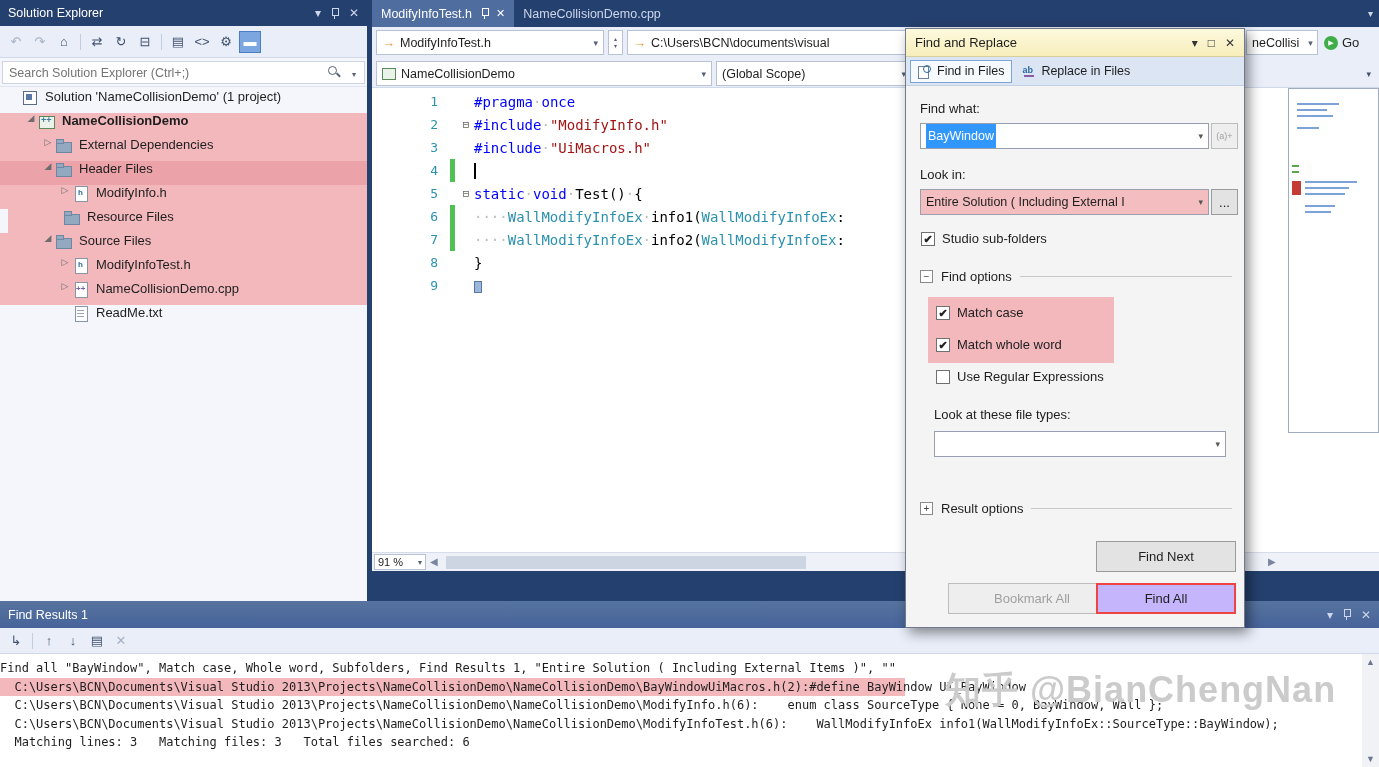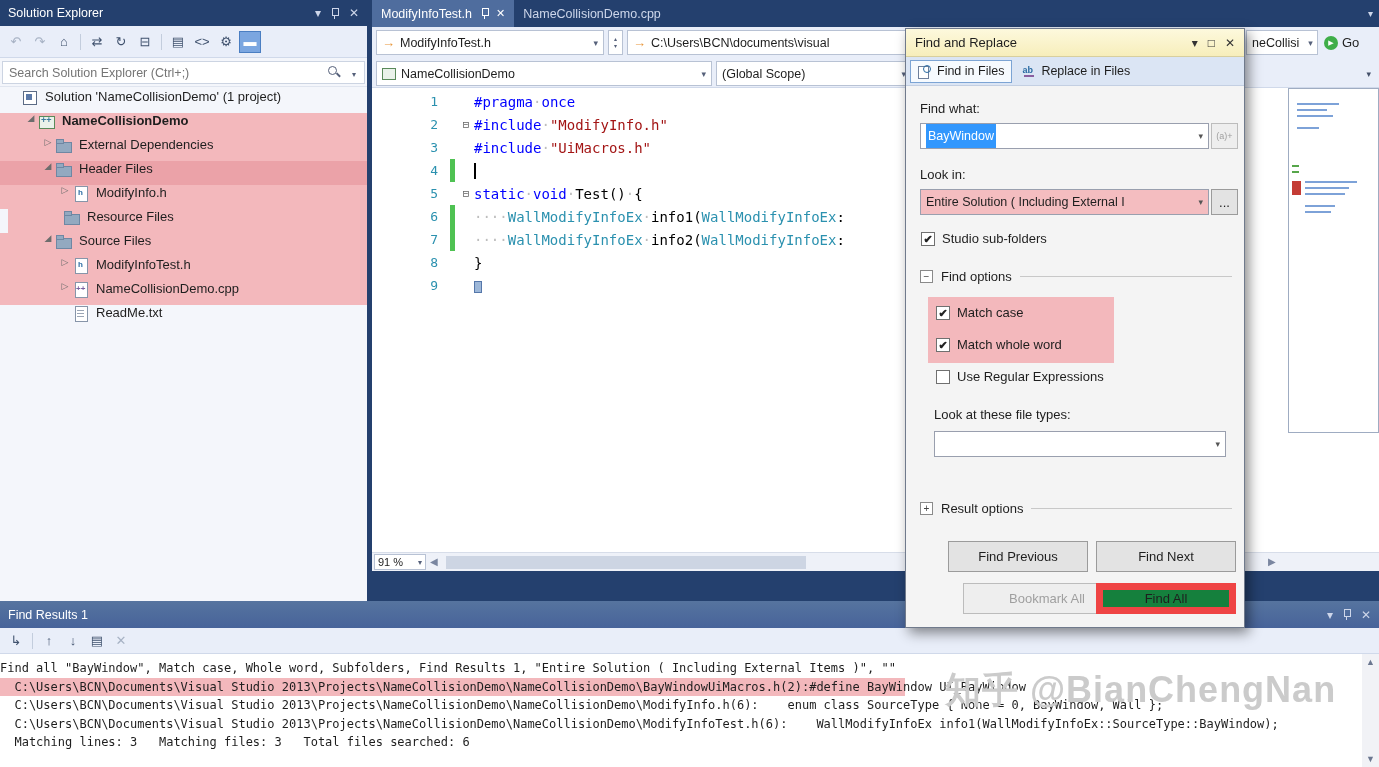--- a/index.html
+++ b/index.html
@@ -115,21 +115,21 @@
 .fif-icon::after{content:"";position:absolute;left:5px;top:1px;width:6px;height:6px;border:1.5px solid #2b6ca3;border-radius:50%}
 .rif-icon::before{content:"ab";position:absolute;left:0;top:1px;font-size:9px;color:#2b6ca3;font-weight:bold}
 .rif-icon::after{content:"";position:absolute;left:2px;top:11px;width:10px;height:2px;background:#8a5fa0}
 .dlg-label{position:absolute;font-size:13px}
 .dcombo{position:absolute;background:#fff;border:1px solid #999fae;height:26px;display:flex;align-items:center;padding:0 5px;font-size:12.5px;white-space:nowrap;overflow:hidden}
 .dcombo .arr{margin-left:auto;font-size:9px;color:#555;padding-left:3px}
 .sel-text{background:#3297fd;color:#fff;padding:9px 2px}
 #dlg-lookin{background:#f4bdc0}
 .dbtn{position:absolute;background:#e3e3e3;border:1px solid #9b9b9b;display:flex;align-items:center;justify-content:center;font-size:13px;color:#1e1e1e}
 .dbtn.dis{color:#9f9f9f;background:#eeeeee;border-color:#bcbcbc}
-.dbtn.default{border:7px solid #ef4444;background:#15803d}
+.dbtn.default{border:2px solid #ef4444;background:#c4b5fd}
 .chk{position:absolute;display:flex;align-items:center;gap:7px;font-size:13px}
 .box{width:14px;height:14px;background:#fff;border:1px solid #707070;font-size:11px;line-height:12px;text-align:center;color:#222;font-weight:bold;flex:none}
 .grp{position:absolute;left:14px;right:12px;display:flex;align-items:center;gap:8px;font-size:13px}
 .grp .pm{width:13px;height:13px;border:1px solid #8a8a8a;background:#fff;font-size:10px;line-height:11px;text-align:center;color:#444;flex:none}
 .grp .line{flex:1;height:1px;background:#c8c8c8}
 #pink-note{position:absolute;left:22px;top:268px;width:186px;height:66px;background:#f3b8bc}
 </style>
 </head>
 <body>
 
@@ -451,19 +451,18 @@
       <span></span>
       <span class="arr">▾</span>
     </div>
 
     <div class="grp" style="top:472px">
       <span class="pm">+</span>
       <span>Result options</span>
       <span class="line"></span>
     </div>
 
-    <div class="dbtn" style="left:42px;top:512px;width:140px;height:31px">Find Previous</div>
     <div class="dbtn" style="left:190px;top:512px;width:140px;height:31px">Find Next</div>
-    <div class="dbtn dis" style="left:57px;top:554px;width:168px;height:31px">Bookmark All</div>
+    <div class="dbtn dis" style="left:42px;top:554px;width:168px;height:31px">Bookmark All</div>
     <div class="dbtn default" style="left:190px;top:554px;width:140px;height:31px">Find All</div>
   </div>
 
 </div>
 
 </body></html>

